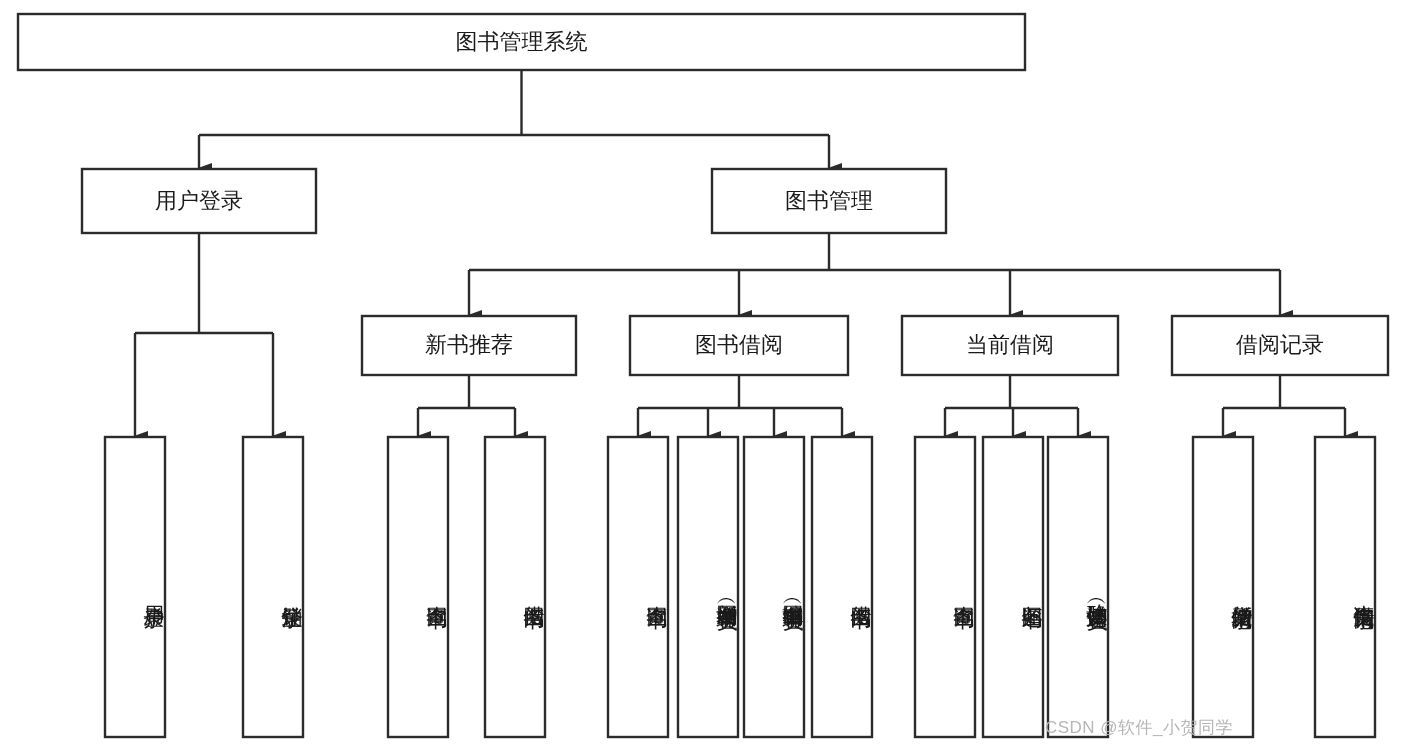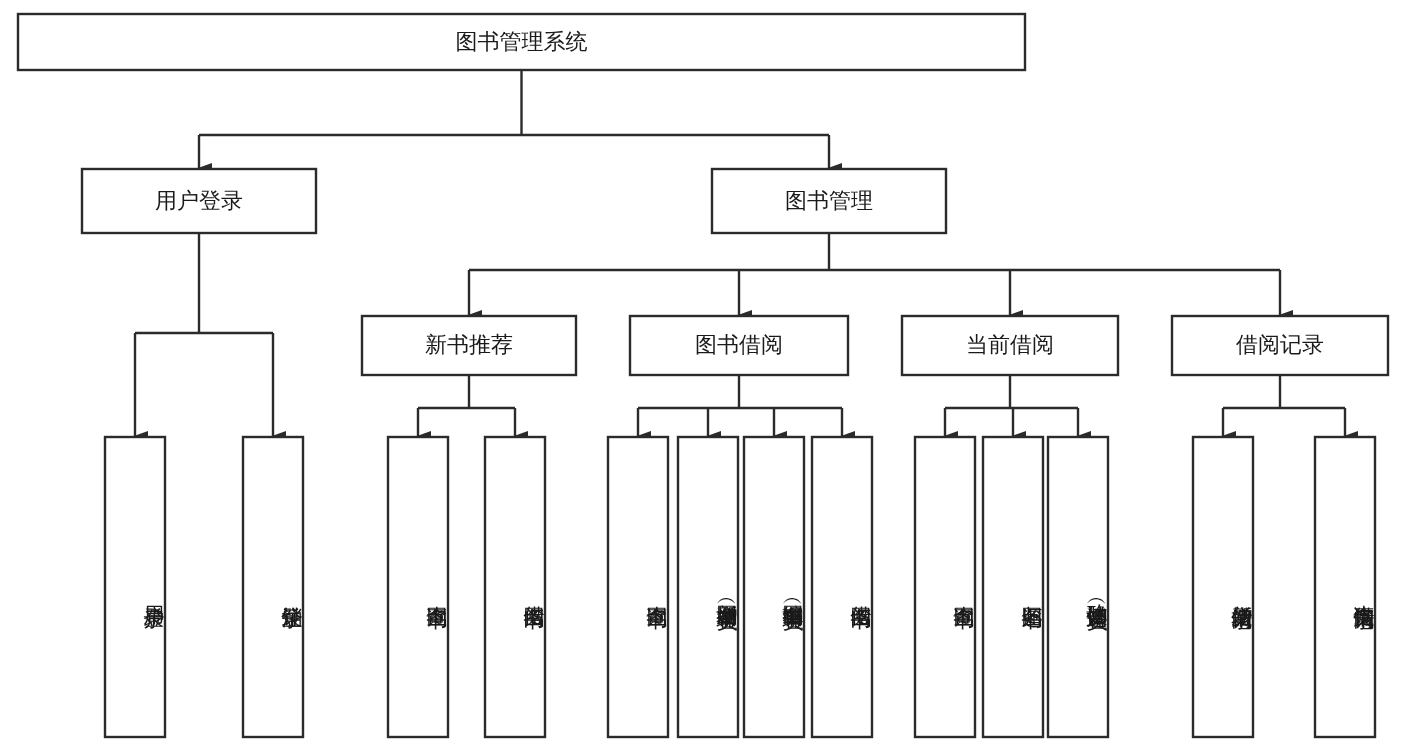--- a/index.html
+++ b/index.html
@@ -164,13 +164,14 @@
       <div class="leaf-label" style="left: 678px; top: 453px; width: 60px; height: 276px;">新增图书（管理员）</div>
       <div class="leaf-label" style="left: 744px; top: 453px; width: 60px; height: 276px;">编辑图书（管理员）</div>
       <div class="leaf-label" style="left: 812px; top: 453px; width: 60px; height: 276px;">借阅图书</div>
       <div class="leaf-label" style="left: 915px; top: 453px; width: 60px; height: 276px;">查询图书</div>
       <div class="leaf-label" style="left: 983px; top: 453px; width: 60px; height: 276px;">归还图书</div>
       <div class="leaf-label" style="left: 1048px; top: 453px; width: 60px; height: 276px;">确认归还（管理员）</div>
       <div class="leaf-label" style="left: 1193px; top: 453px; width: 60px; height: 276px;">新增借阅记录</div>
       <div class="leaf-label" style="left: 1315px; top: 453px; width: 60px; height: 276px;">查询借阅记录</div>
     </div>
 
+  <div class="watermark">CSDN @软件_小贺同学</div>
 </div>
 
 </body></html>

